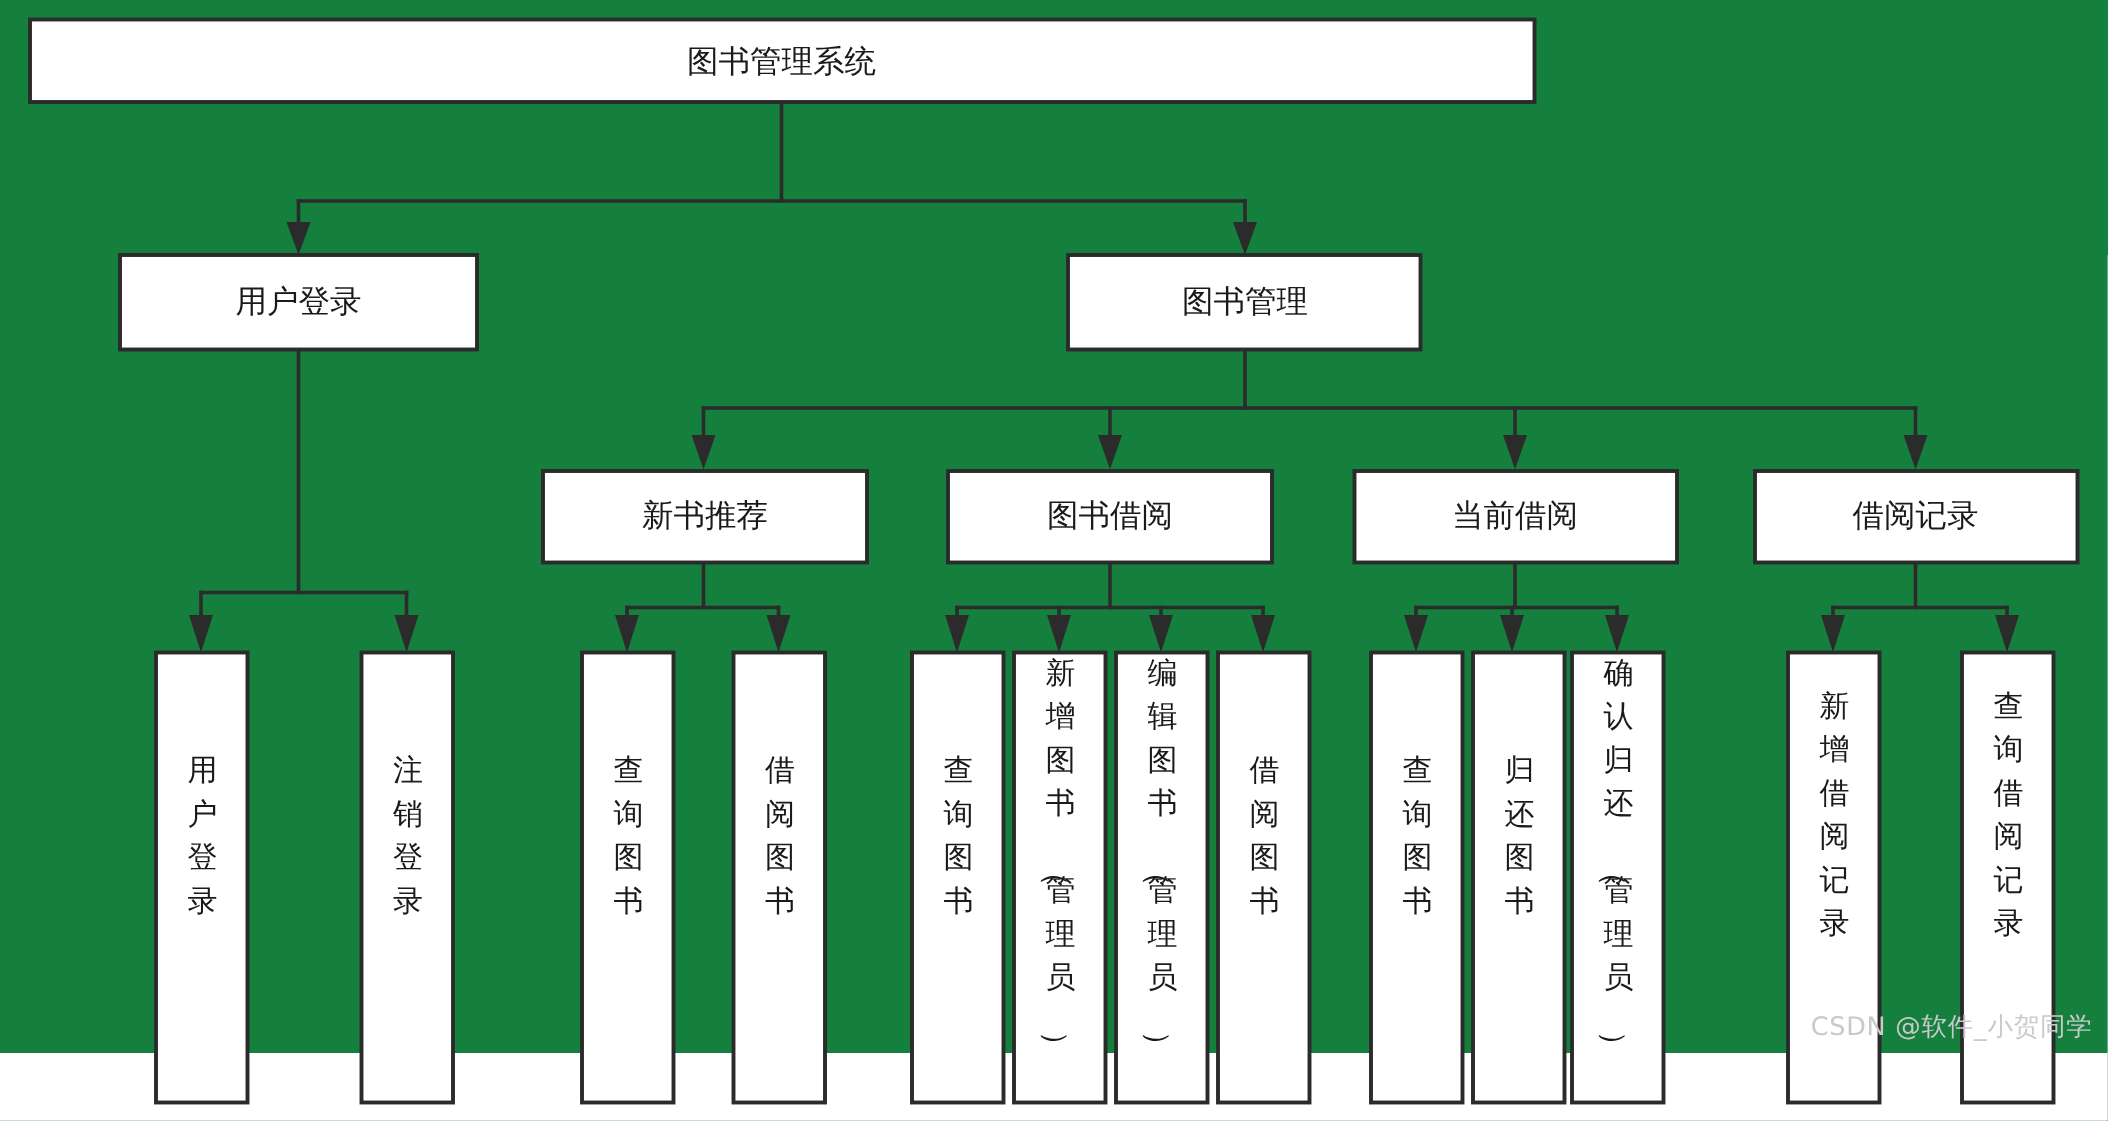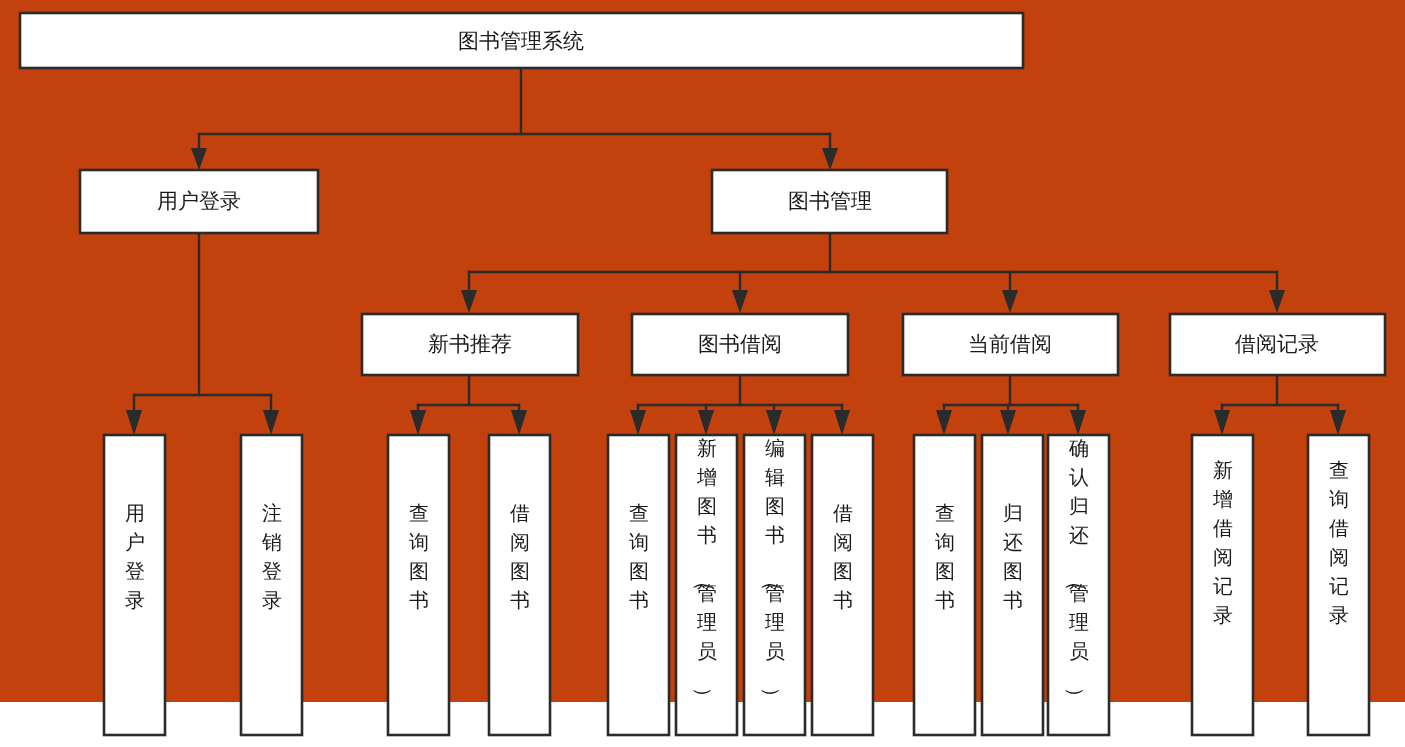--- a/index.html
+++ b/index.html
@@ -10,21 +10,21 @@
   body {
     width: 1405px;
     height: 747px;
     font-family: "DejaVu Sans", "Liberation Sans", sans-serif;
     overflow: hidden;
   }
   #diagram-root {
     position: relative;
     width: 1405px;
     height: 702px;
-    background: #c2410c;
+    background: #15803d;
   }
   svg#flow-svg {
     position: absolute;
     left: 0;
     top: 0;
     width: 1405px;
     height: 747px;
     display: block;
   }
   .node-box {
@@ -224,13 +224,14 @@
       <rect class="node-box" x="1192" y="435" width="61" height="300"></rect>
       <text class="leaf-label" x="1223" y="477"><tspan x="1223" y="477">新</tspan><tspan x="1223" y="506">增</tspan><tspan x="1223" y="535">借</tspan><tspan x="1223" y="564">阅</tspan><tspan x="1223" y="593">记</tspan><tspan x="1223" y="622">录</tspan></text>
     </g>
     <g>
       <rect class="node-box" x="1308" y="435" width="61" height="300"></rect>
       <text class="leaf-label" x="1339" y="477"><tspan x="1339" y="477">查</tspan><tspan x="1339" y="506">询</tspan><tspan x="1339" y="535">借</tspan><tspan x="1339" y="564">阅</tspan><tspan x="1339" y="593">记</tspan><tspan x="1339" y="622">录</tspan></text>
     </g>
 
   </svg>
 
+  <div class="watermark">CSDN @软件_小贺同学</div>
 </div>
 
 </body></html>

